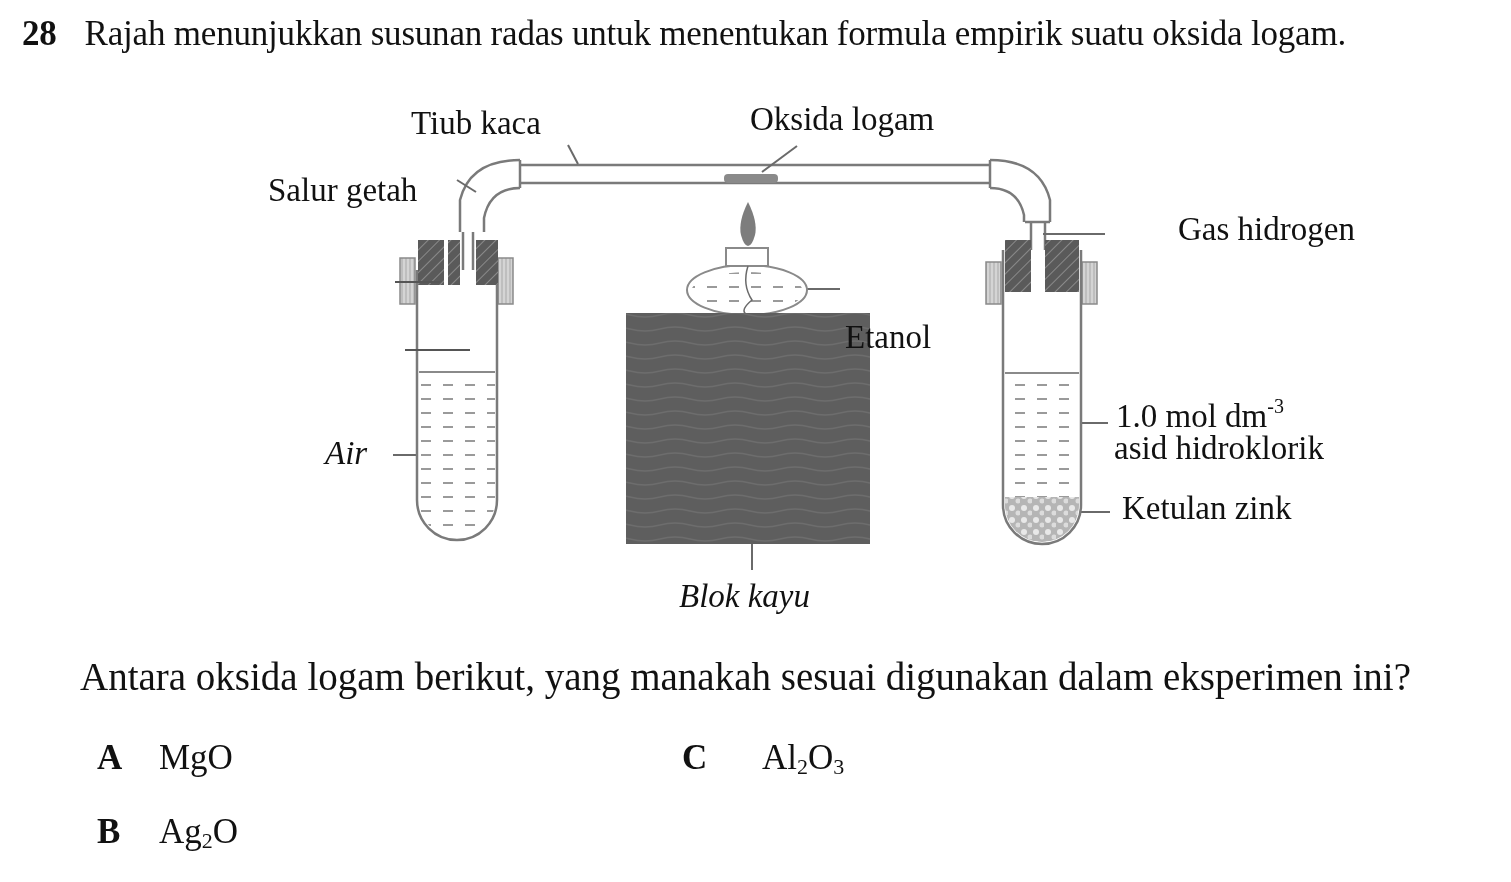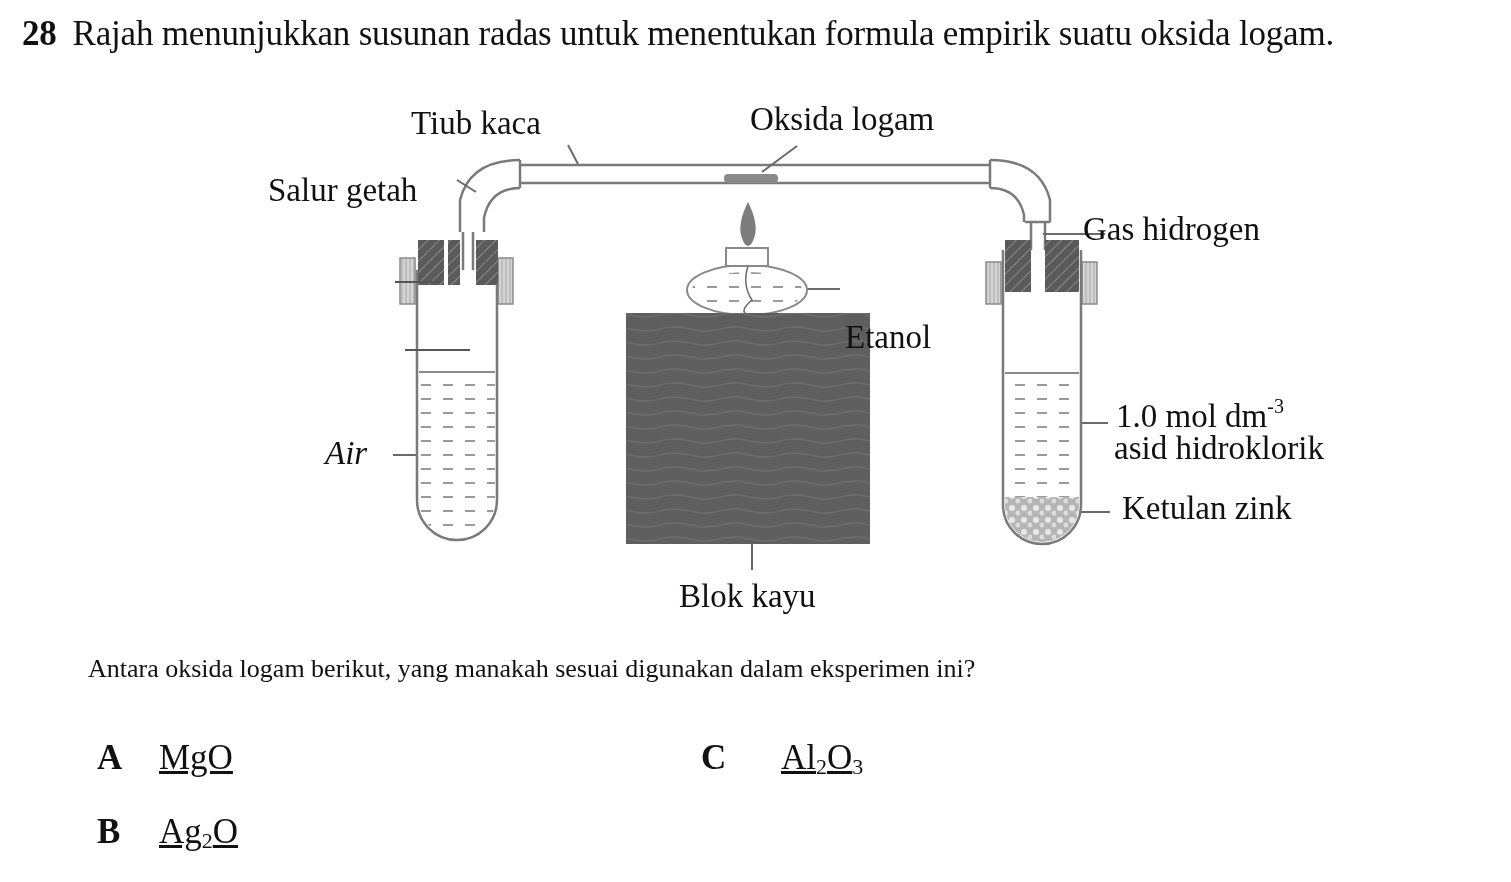--- a/index.html
+++ b/index.html
@@ -1,24 +1,24 @@
 <!DOCTYPE html>
 <html><head>
 <meta charset="utf-8">
 <style>
   html, body { margin: 0; padding: 0; background: #ffffff; }
   body { width: 1511px; height: 882px; position: relative; overflow: hidden;
          font-family: "Liberation Serif", "DejaVu Serif", serif; color: #111; }
   .q-head { position: absolute; left: 22px; top: 14px; font-size: 35px; white-space: nowrap; letter-spacing: -0.2px; }
-  .q-num { font-weight: bold; margin-right: 16px; }
+  .q-num { font-weight: bold; margin-right: 28px; }
   .diagram { position: absolute; left: 0; top: 0; width: 1511px; height: 882px; }
   .lbl { position: absolute; font-size: 33px; white-space: nowrap; line-height: 1; }
   .lbl sup { font-size: 20px; vertical-align: 14px; }
-  .question { position: absolute; left: 88px; top: 654px; font-size: 26px; white-space: nowrap; }
-  .opt { position: absolute; font-size: 35px; white-space: nowrap; text-decoration: underline; }
+  .question { position: absolute; left: 80px; top: 654px; font-size: 39px; white-space: nowrap; }
+  .opt { position: absolute; font-size: 35px; white-space: nowrap; }
   .opt .letter { font-weight: bold; display: inline-block; }
   .opt sub { font-size: 22px; vertical-align: -5px; }
 </style>
 </head>
 <body>
 
 <div class="q-head">
   <span class="q-num">28</span><span>Rajah menunjukkan susunan radas untuk menentukan formula empirik suatu oksida logam.</span>
 </div>
 
@@ -112,31 +112,31 @@
     <path d="M748 266 Q742 285 752 300 Q740 310 746 314" fill="none" stroke="#6a6a6a" stroke-width="1.5"></path>
     <path d="M748 202 Q738 222 741 235 Q744 246 748 246 Q752 246 755 235 Q758 222 748 202 Z" fill="#7d7d7d"></path>
   </g>
 
   <rect x="626" y="313" width="244" height="231" fill="url(#wood)"></rect>
 </svg>
 
 <div class="lbl" style="left:411px; top:107px;text-align:right;">Tiub kaca</div>
 <div class="lbl" style="left:750px; top:103px;">Oksida logam</div>
 <div class="lbl" style="left:268px; top:158px;margin-top:16px;">Salur getah</div>
-<div class="lbl" style="left:1083px; top:213px;">Gas hidrogen</div>
+<div class="lbl" style="left:1178px; top:213px;">Gas hidrogen</div>
 <div class="lbl" style="left:845px; top:273px;margin-top:48px;">Etanol</div>
 <div class="lbl" style="left:1116px; top:380px;margin-top:16px;"><span>1.0 mol dm</span><sup>-3</sup></div>
 <div class="lbl" style="left:1114px; top:432px;">asid hidroklorik</div>
 <div class="lbl" style="left:1122px; top:492px;">Ketulan zink</div>
 <div class="lbl" style="left:325px; top:437px;font-style:italic;">Air</div>
-<div class="lbl" style="left:679px; top:580px;">Blok kayu</div>
+<div class="lbl" style="left:679px; top:580px;font-style:italic;">Blok kayu</div>
 
 <div class="question">Antara oksida logam berikut, yang manakah sesuai digunakan dalam eksperimen ini?</div>
 
 <div class="opt" style="left:97px; top:738px;">
   <span class="letter" style="width:62px;">A</span><span>MgO</span>
 </div>
 <div class="opt" style="left:97px; top:812px;">
   <span class="letter" style="width:62px;">B</span><span>Ag</span><sub>2</sub><span>O</span>
 </div>
-<div class="opt" style="left:682px; top:738px;margin-left:19px;">
+<div class="opt" style="left:682px; top:738px;">
   <span class="letter" style="width:80px;">C</span><span>Al</span><sub>2</sub><span>O</span><sub>3</sub>
 </div>
 
 </body></html>

